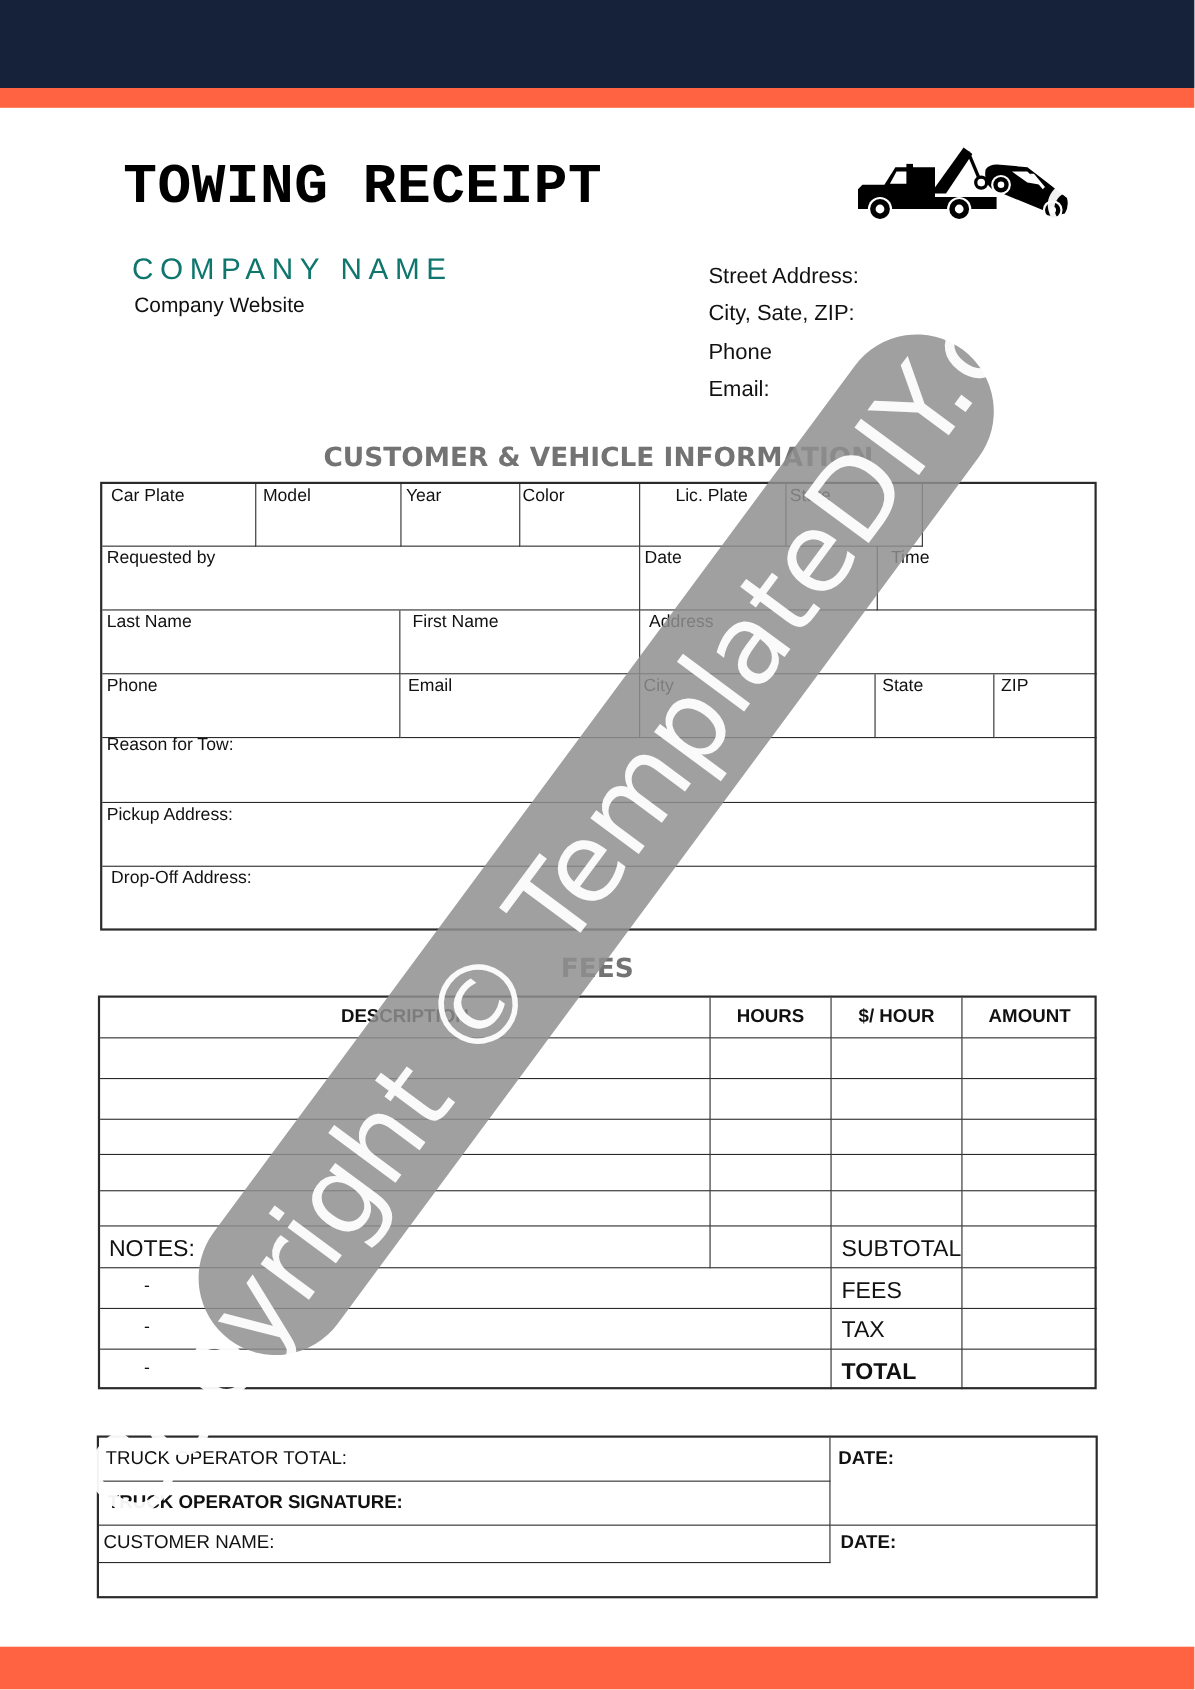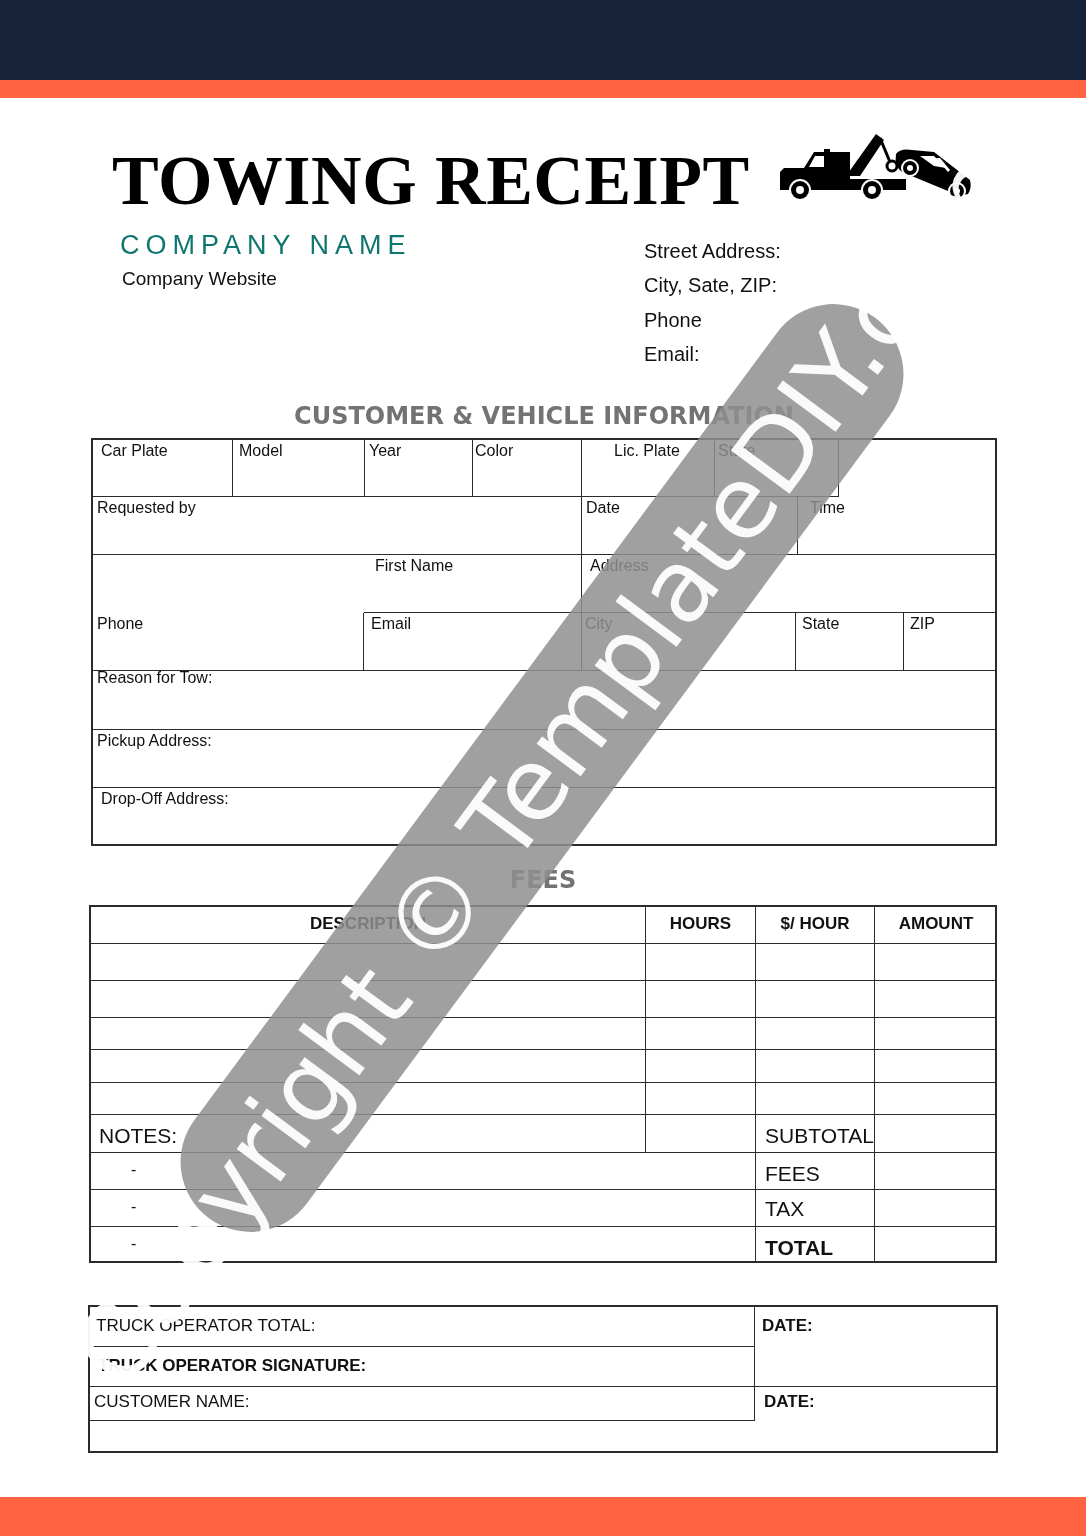--- a/index.html
+++ b/index.html
@@ -3,21 +3,21 @@
 <meta charset="utf-8">
 <style>
   * { box-sizing: border-box; margin: 0; padding: 0; }
   html, body { width: 1086px; height: 1536px; background: #ffffff; overflow: hidden; }
   body { position: relative; font-family: "Liberation Sans", "DejaVu Sans", sans-serif; color: #111; }
 
   .top-bar { position: absolute; left: 0; top: 0; width: 1086px; height: 80px; background: #16213a; }
   .top-stripe { position: absolute; left: 0; top: 80px; width: 1086px; height: 18px; background: #ff6342; }
   .bottom-bar { position: absolute; left: 0; top: 1497px; width: 1086px; height: 39px; background: #ff6342; }
 
-  .title { position: absolute; left: 112px; top: 146px; font-family: Liberation Serif, serif; font-weight: bold; font-size: 70px; letter-spacing: 0.5px; color: #000; line-height: 1; }
+  .title { position: absolute; left: 112px; top: 146px; font-family: Liberation Mono, monospace; font-weight: bold; font-size: 51px; letter-spacing: 0.5px; color: #000; line-height: 1; }
   .company-name { position: absolute; left: 120px; top: 232px; font-size: 27px; letter-spacing: 6px; color: #0f766e; line-height: 1; }
   .company-website { position: absolute; left: 122px; top: 269px; font-size: 19px; color: #111; line-height: 1; }
 
   .truck-icon { position: absolute; left: 774px; top: 130px; width: 200px; height: 72px; }
 
   .address-block { position: absolute; left: 644px; top: 240px; }
   .address-line { font-size: 20px; height: 34.3px; line-height: 22px; color: #111; }
 
   .section-title { position: absolute; font-family: "DejaVu Sans", sans-serif; font-weight: bold; color: #737373; line-height: 1; text-align: center; }
   .cv-title { left: 91px; width: 906px; top: 404px; font-size: 24px; }
@@ -108,20 +108,23 @@
   <div class="cell" style="left:0; top:57px; width:489px; height:58px;">
     <span class="cell-label">Requested by</span>
     </div>
   <div class="cell" style="left:489px; top:57px; width:216px; height:58px;">
     <span class="cell-label">Date</span>
     </div>
   <div class="cell no-r" style="left:705px; top:57px; width:199px; height:58px;">
     <span class="cell-label" style="left:12px;">Time</span>
     </div>
 
+  <div class="cell" style="left:0; top:115px; width:271px; height:58px;">
+    <span class="cell-label">Last Name</span>
+    </div>
   <div class="cell" style="left:271px; top:115px; width:218px; height:58px;">
     <span class="cell-label" style="left:11px;">First Name</span>
     </div>
   <div class="cell no-r" style="left:489px; top:115px; width:415px; height:58px;">
     <span class="cell-label" style="left:8px;">Address</span>
     </div>
 
   <div class="cell" style="left:0; top:173px; width:271px; height:58px;">
     <span class="cell-label">Phone</span>
     </div>

